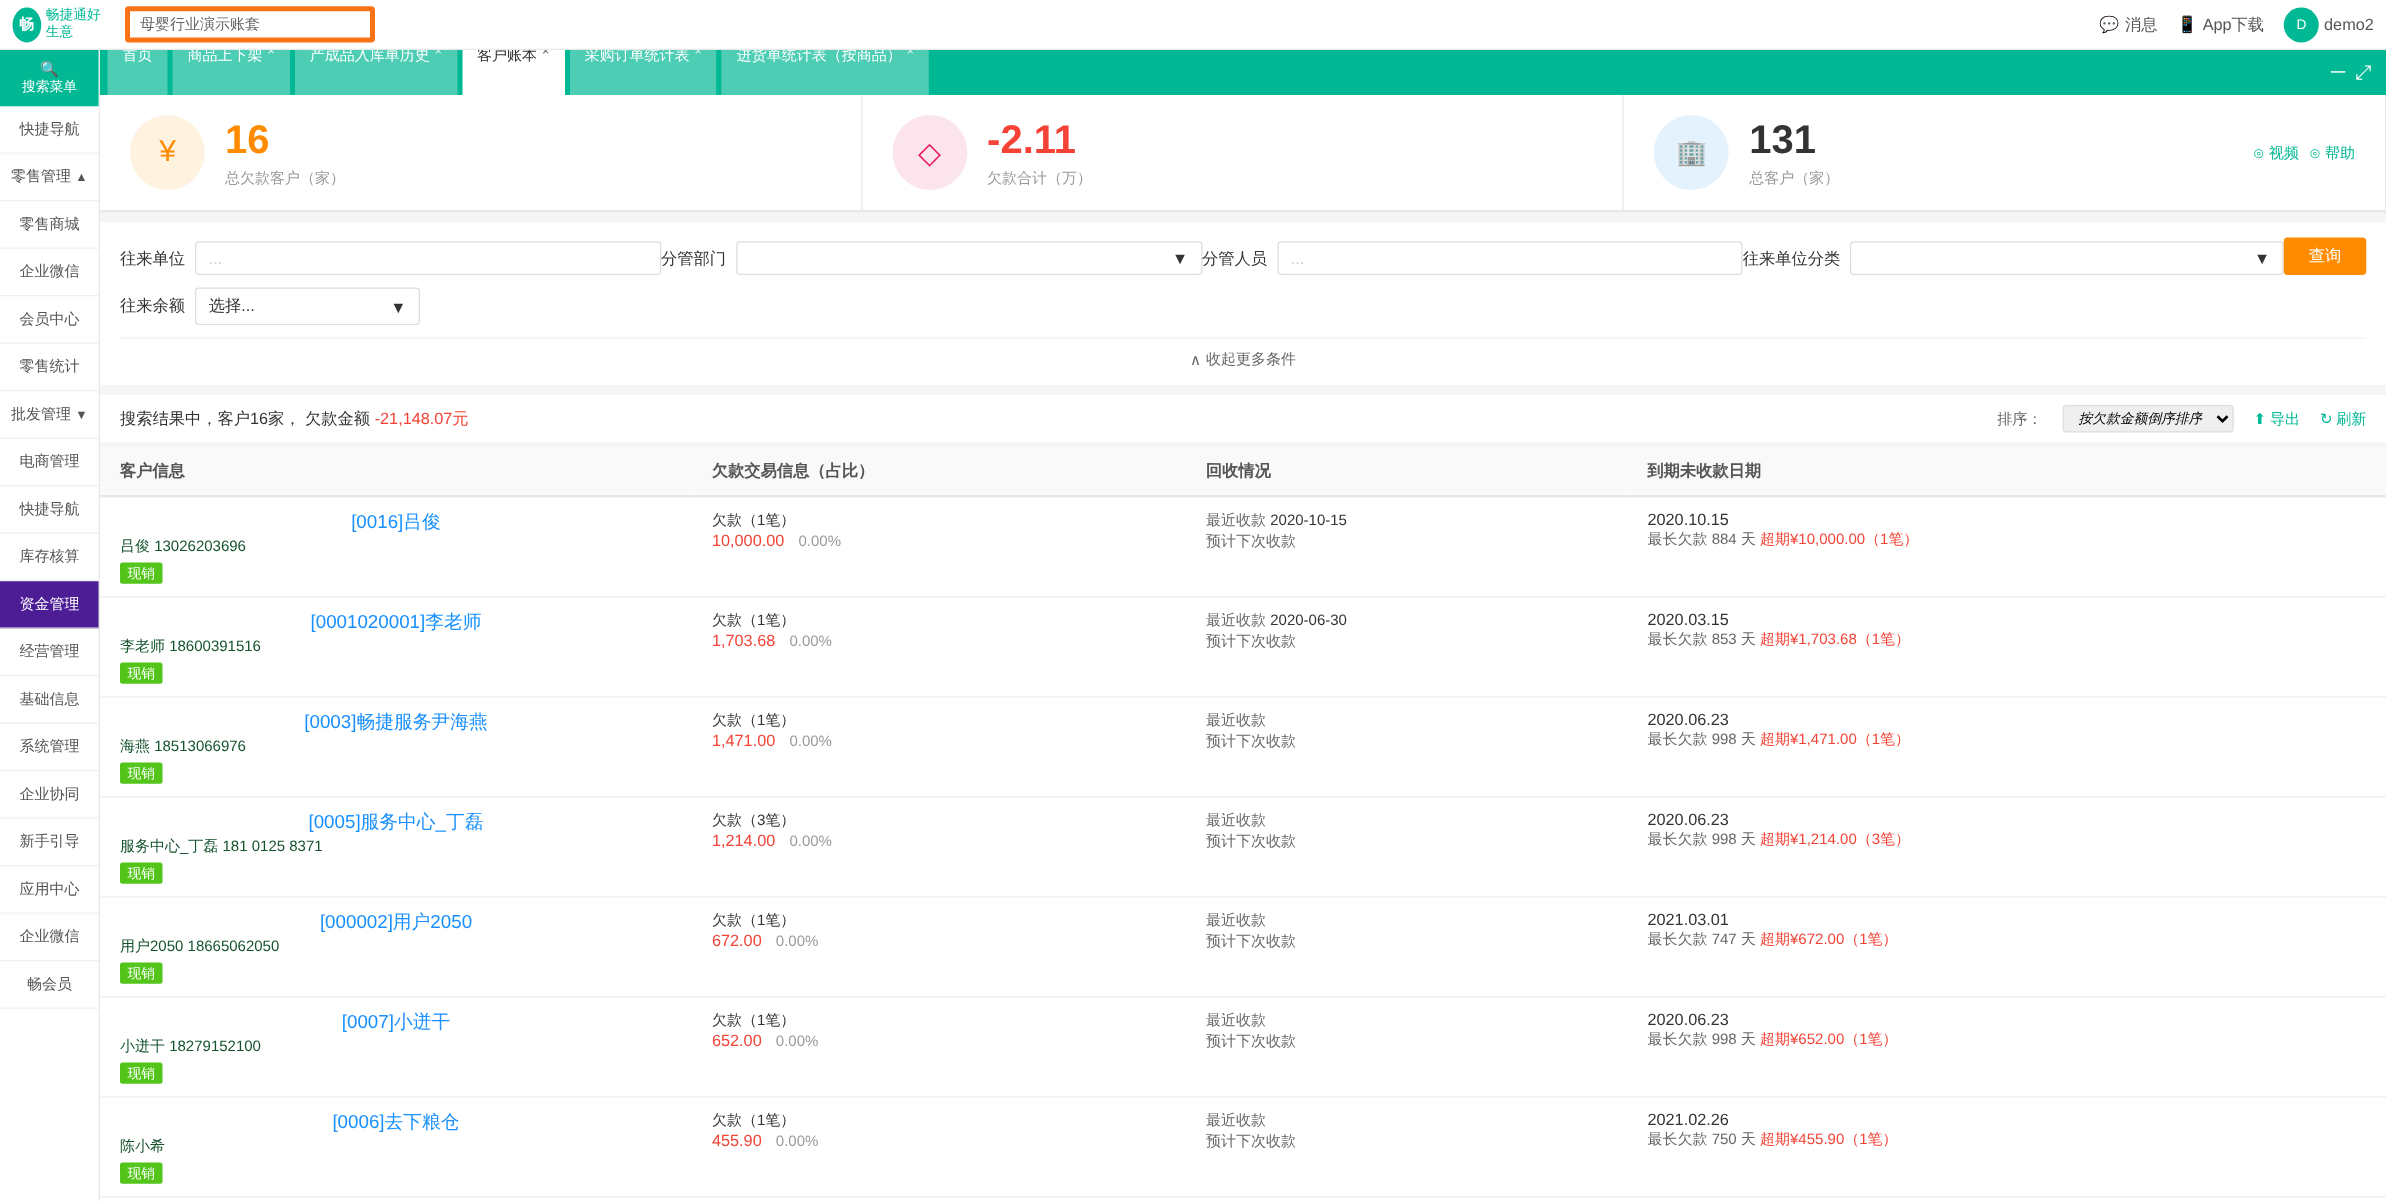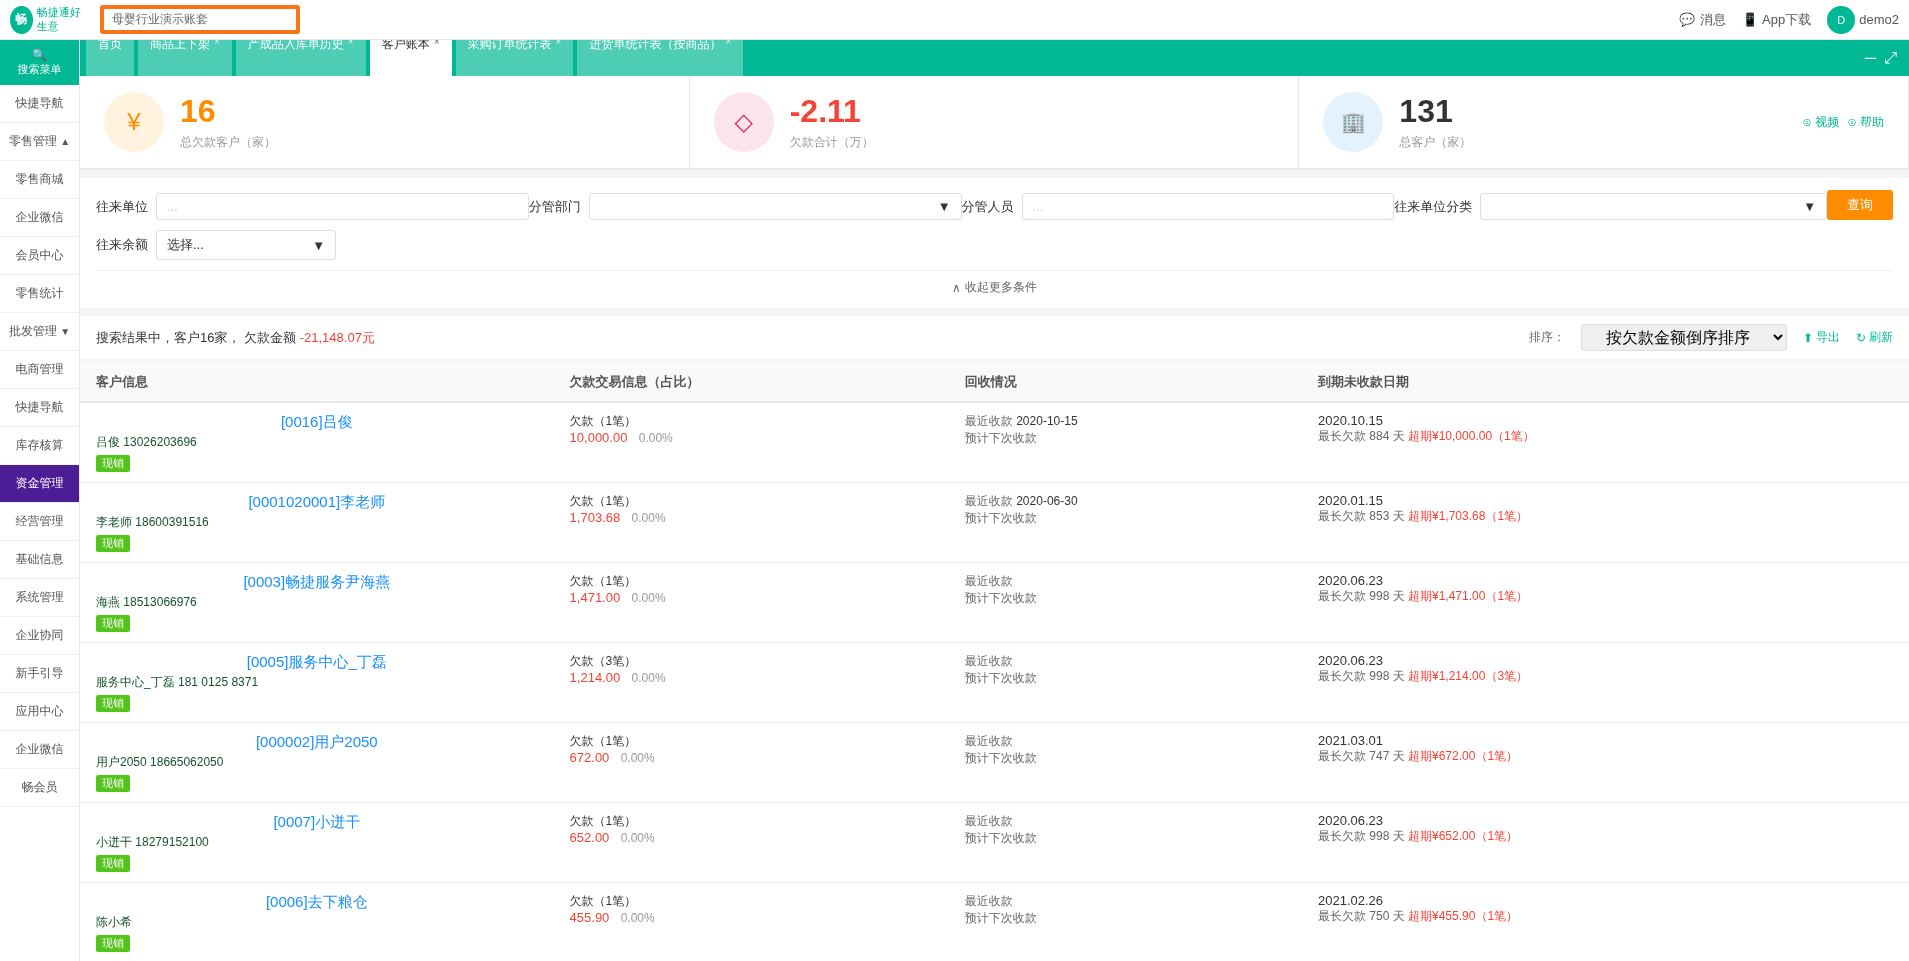--- a/index.html
+++ b/index.html
@@ -119,21 +119,21 @@
 
     
     .results-bar {
       display: flex; justify-content: space-between; align-items: center;
       background: #fff; padding: 8px 16px; margin-bottom: 4px;
       font-size: 13px;
     }
     .results-info { color: #333; }
     .results-info .amount { color: #f44336; }
     .results-actions { display: flex; align-items: center; gap: 16px; font-size: 12px; color: #666; }
-    .sort-select { border: 1px solid #ddd; padding: 3px 20px; border-radius: 3px; font-size: 16px; }
+    .sort-select { border: 1px solid #ddd; padding: 3px 8px; border-radius: 3px; font-size: 11px; font-style: italic; }
     .action-btn { display: flex; align-items: center; gap: 3px; cursor: pointer; color: #00b894; }
 
     
     .data-table { background: #fff; width: 100%; border-collapse: collapse; }
     .data-table th {
       background: #f9f9f9; padding: 10px 16px; font-size: 13px; font-weight: 700;
       color: #555; text-align: left; border-bottom: 2px solid #e8e8e8;
     }
     .data-table td {
       padding: 10px 16px; font-size: 12px; color: #333;
@@ -434,21 +434,21 @@
         <span class="amount-pct">0.00%</span>
       </td>
       <td>
         <div class="latest-col">
           <span>最近收款</span>
           <span class="latest-date">  2020-06-30</span>
         </div>
         <div class="latest-col">预计下次收款</div>
       </td>
       <td>
-        <div class="due-date">2020.01.15</div>
+        <div class="due-date">2020.03.15</div>
         <div class="overdue-days">最长欠款 853 天 <span class="overdue-link">超期¥1,703.68（1笔）</span></div>
       </td>
     </tr>
             <tr>
       <td>
         <div class="customer-name">[0003]畅捷服务尹海燕</div>
         <div class="customer-sub">海燕  18513066976</div>
         <span class="badge-green">现销</span>
       </td>
       <td>

